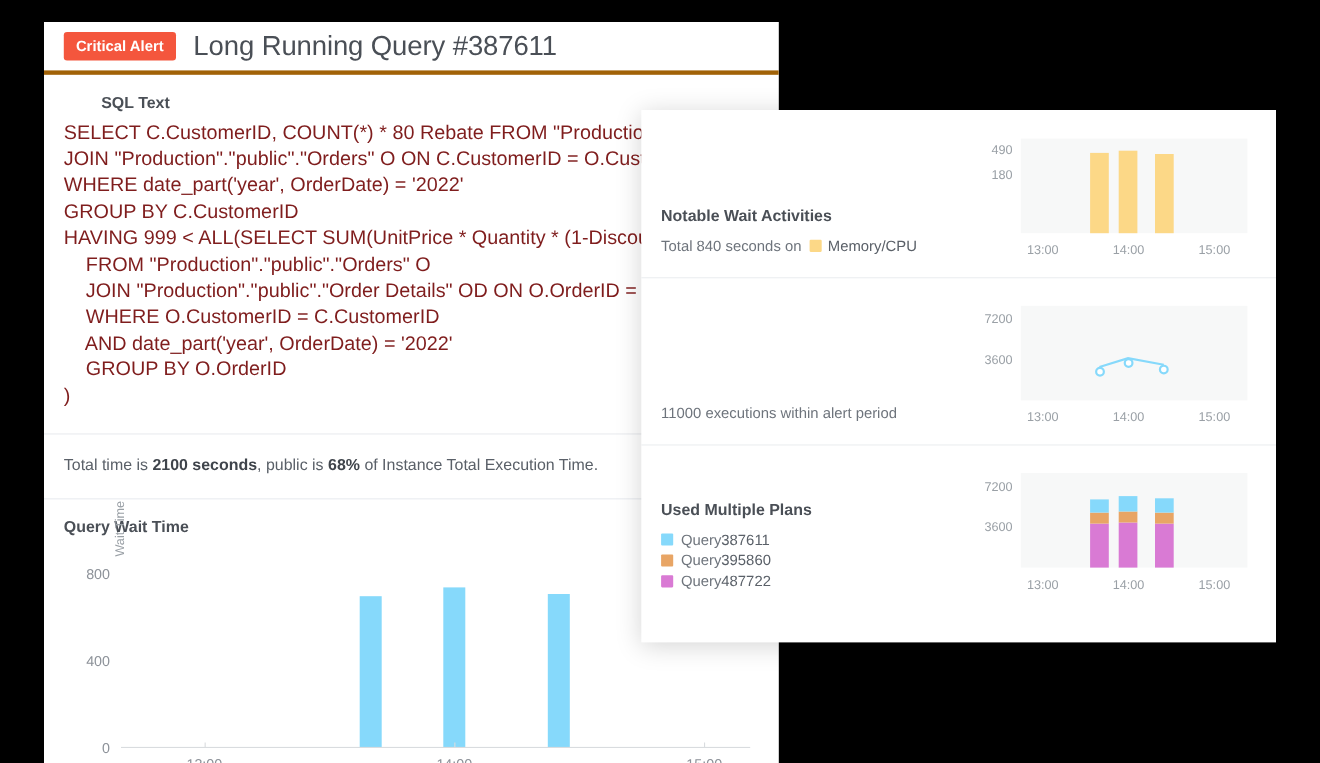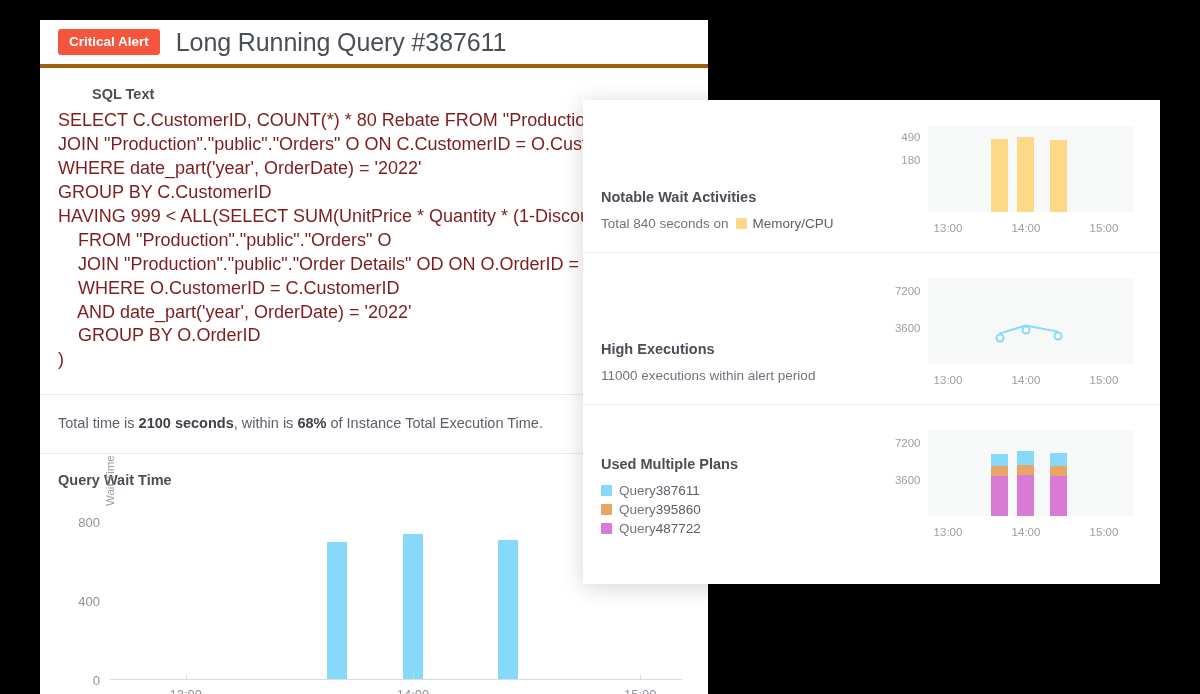--- a/index.html
+++ b/index.html
@@ -173,21 +173,21 @@
     JOIN "Production"."public"."Order Details" OD ON O.OrderID = OD.OrderID
     WHERE O.CustomerID = C.CustomerID
     AND date_part('year', OrderDate) = '2022'
     GROUP BY O.OrderID
 )</div>
     </div>
 
     <div class="divider"></div>
 
     <div class="total-time">
-      <span>Total time is </span><b>2100 seconds</b><span>, within is </span><b>68%</b><span> of Instance Total Execution Time.</span>
+      <span>Total time is </span><b>2100 seconds</b><span>, public is </span><b>68%</b><span> of Instance Total Execution Time.</span>
     </div>
 
     <div class="divider"></div>
 
     <div class="chart-section">
       <div class="chart-title">Query Wait Time</div>
       <div class="big-chart" id="big-chart">
         <div class="bc-ylabel">Wait Time</div>
         <div class="bc-plot" id="bc-plot">
             <div class="bc-bar" style="left: 217.25px; height: 138.444px; background: rgb(134, 217, 251);"></div>
@@ -228,21 +228,20 @@
       <div class="mini-ytick" style="top: 34.4px;">180</div>
           <div class="mini-ytick" style="top: 11.4667px;">490</div>
           <div class="mini-xtick" style="left: 79.5px;">13:00</div>
           <div class="mini-xtick" style="left: 157.5px;">14:00</div>
           <div class="mini-xtick" style="left: 235.5px;">15:00</div>
         </div>
     </div>
 
     <div class="side-card">
       <div class="sc-left">
-        <div class="sc-title">High Executions</div>
         <div class="sc-sub">11000 executions within alert period</div>
       </div>
       <div class="mini" id="mini-exec">
         <div class="mini-plot">
             <svg width="208" height="86" style="position: absolute; left: 0px; top: 0px;">
               <polyline points="71.5,55.647058823529406 97.5,47.55294117647059 130,53.62352941176471" fill="none" stroke="#86d9fb" stroke-width="2"></polyline>
             </svg>
             <div class="mini-dot" style="left: 71.5px; bottom: 25.8529px; border-color: rgb(134, 217, 251);"></div>
             <div class="mini-dot" style="left: 97.5px; bottom: 33.9471px; border-color: rgb(134, 217, 251);"></div>
             <div class="mini-dot" style="left: 130px; bottom: 27.8765px; border-color: rgb(134, 217, 251);"></div>

